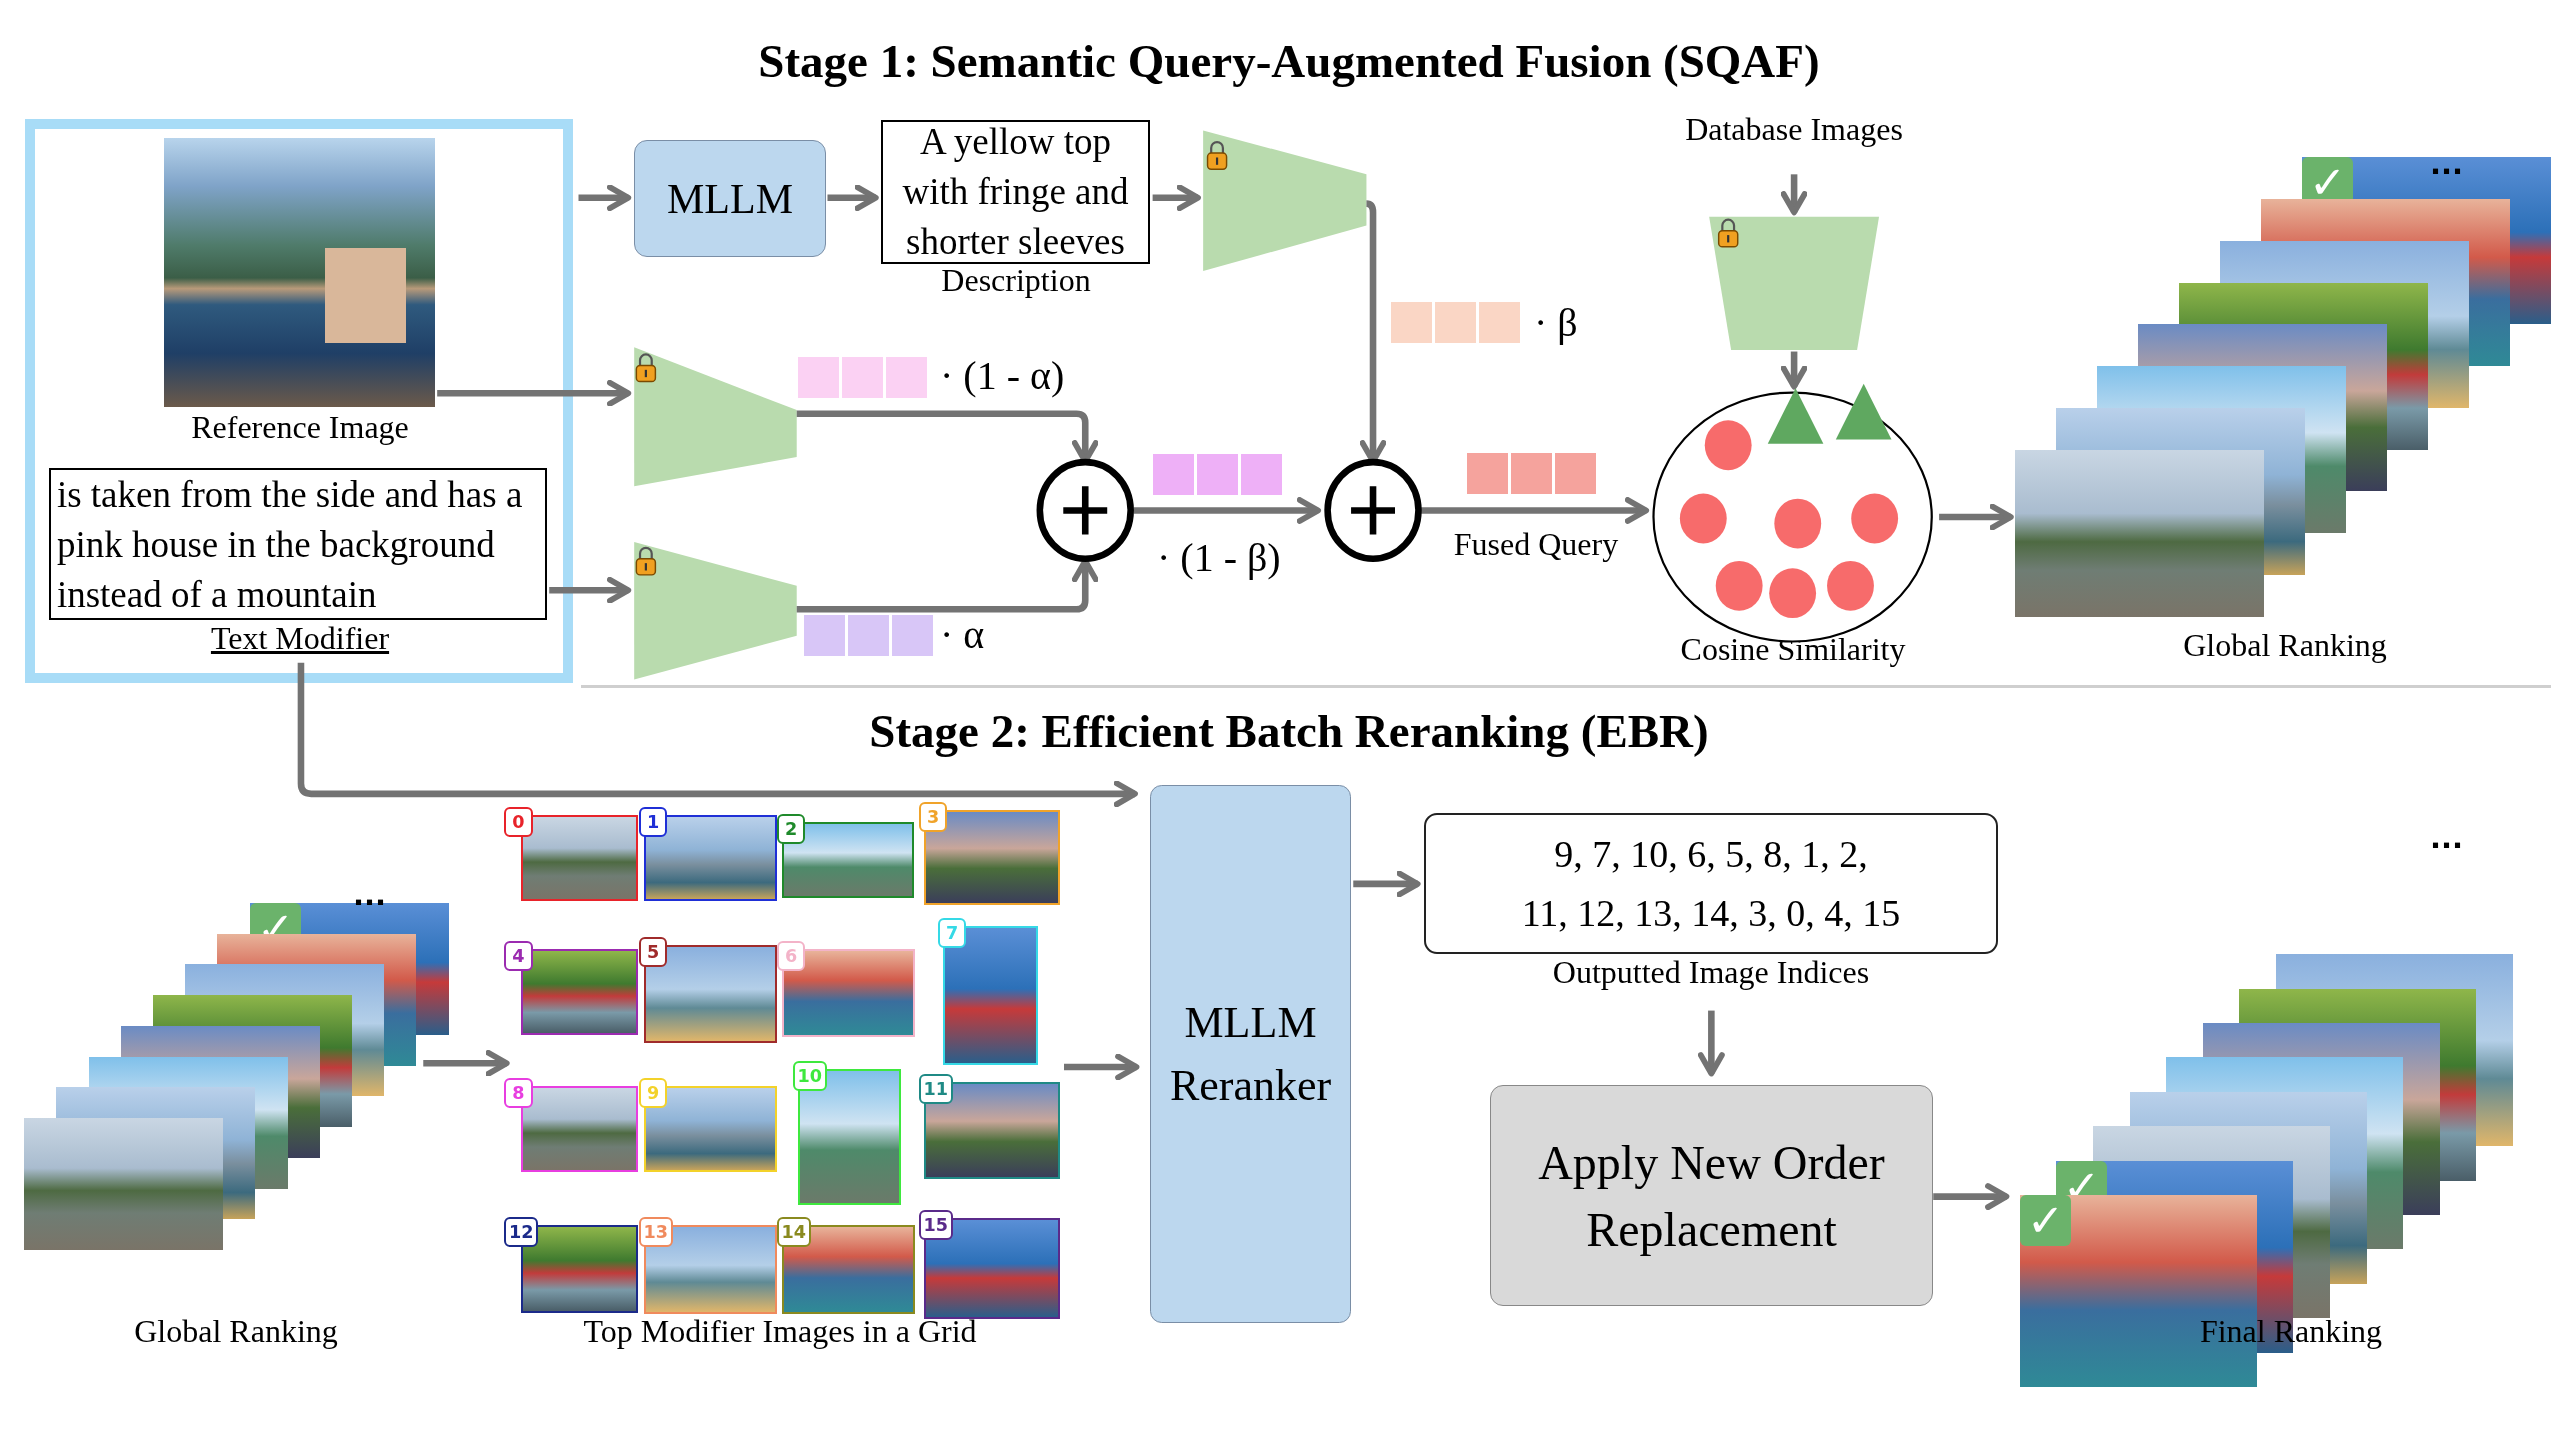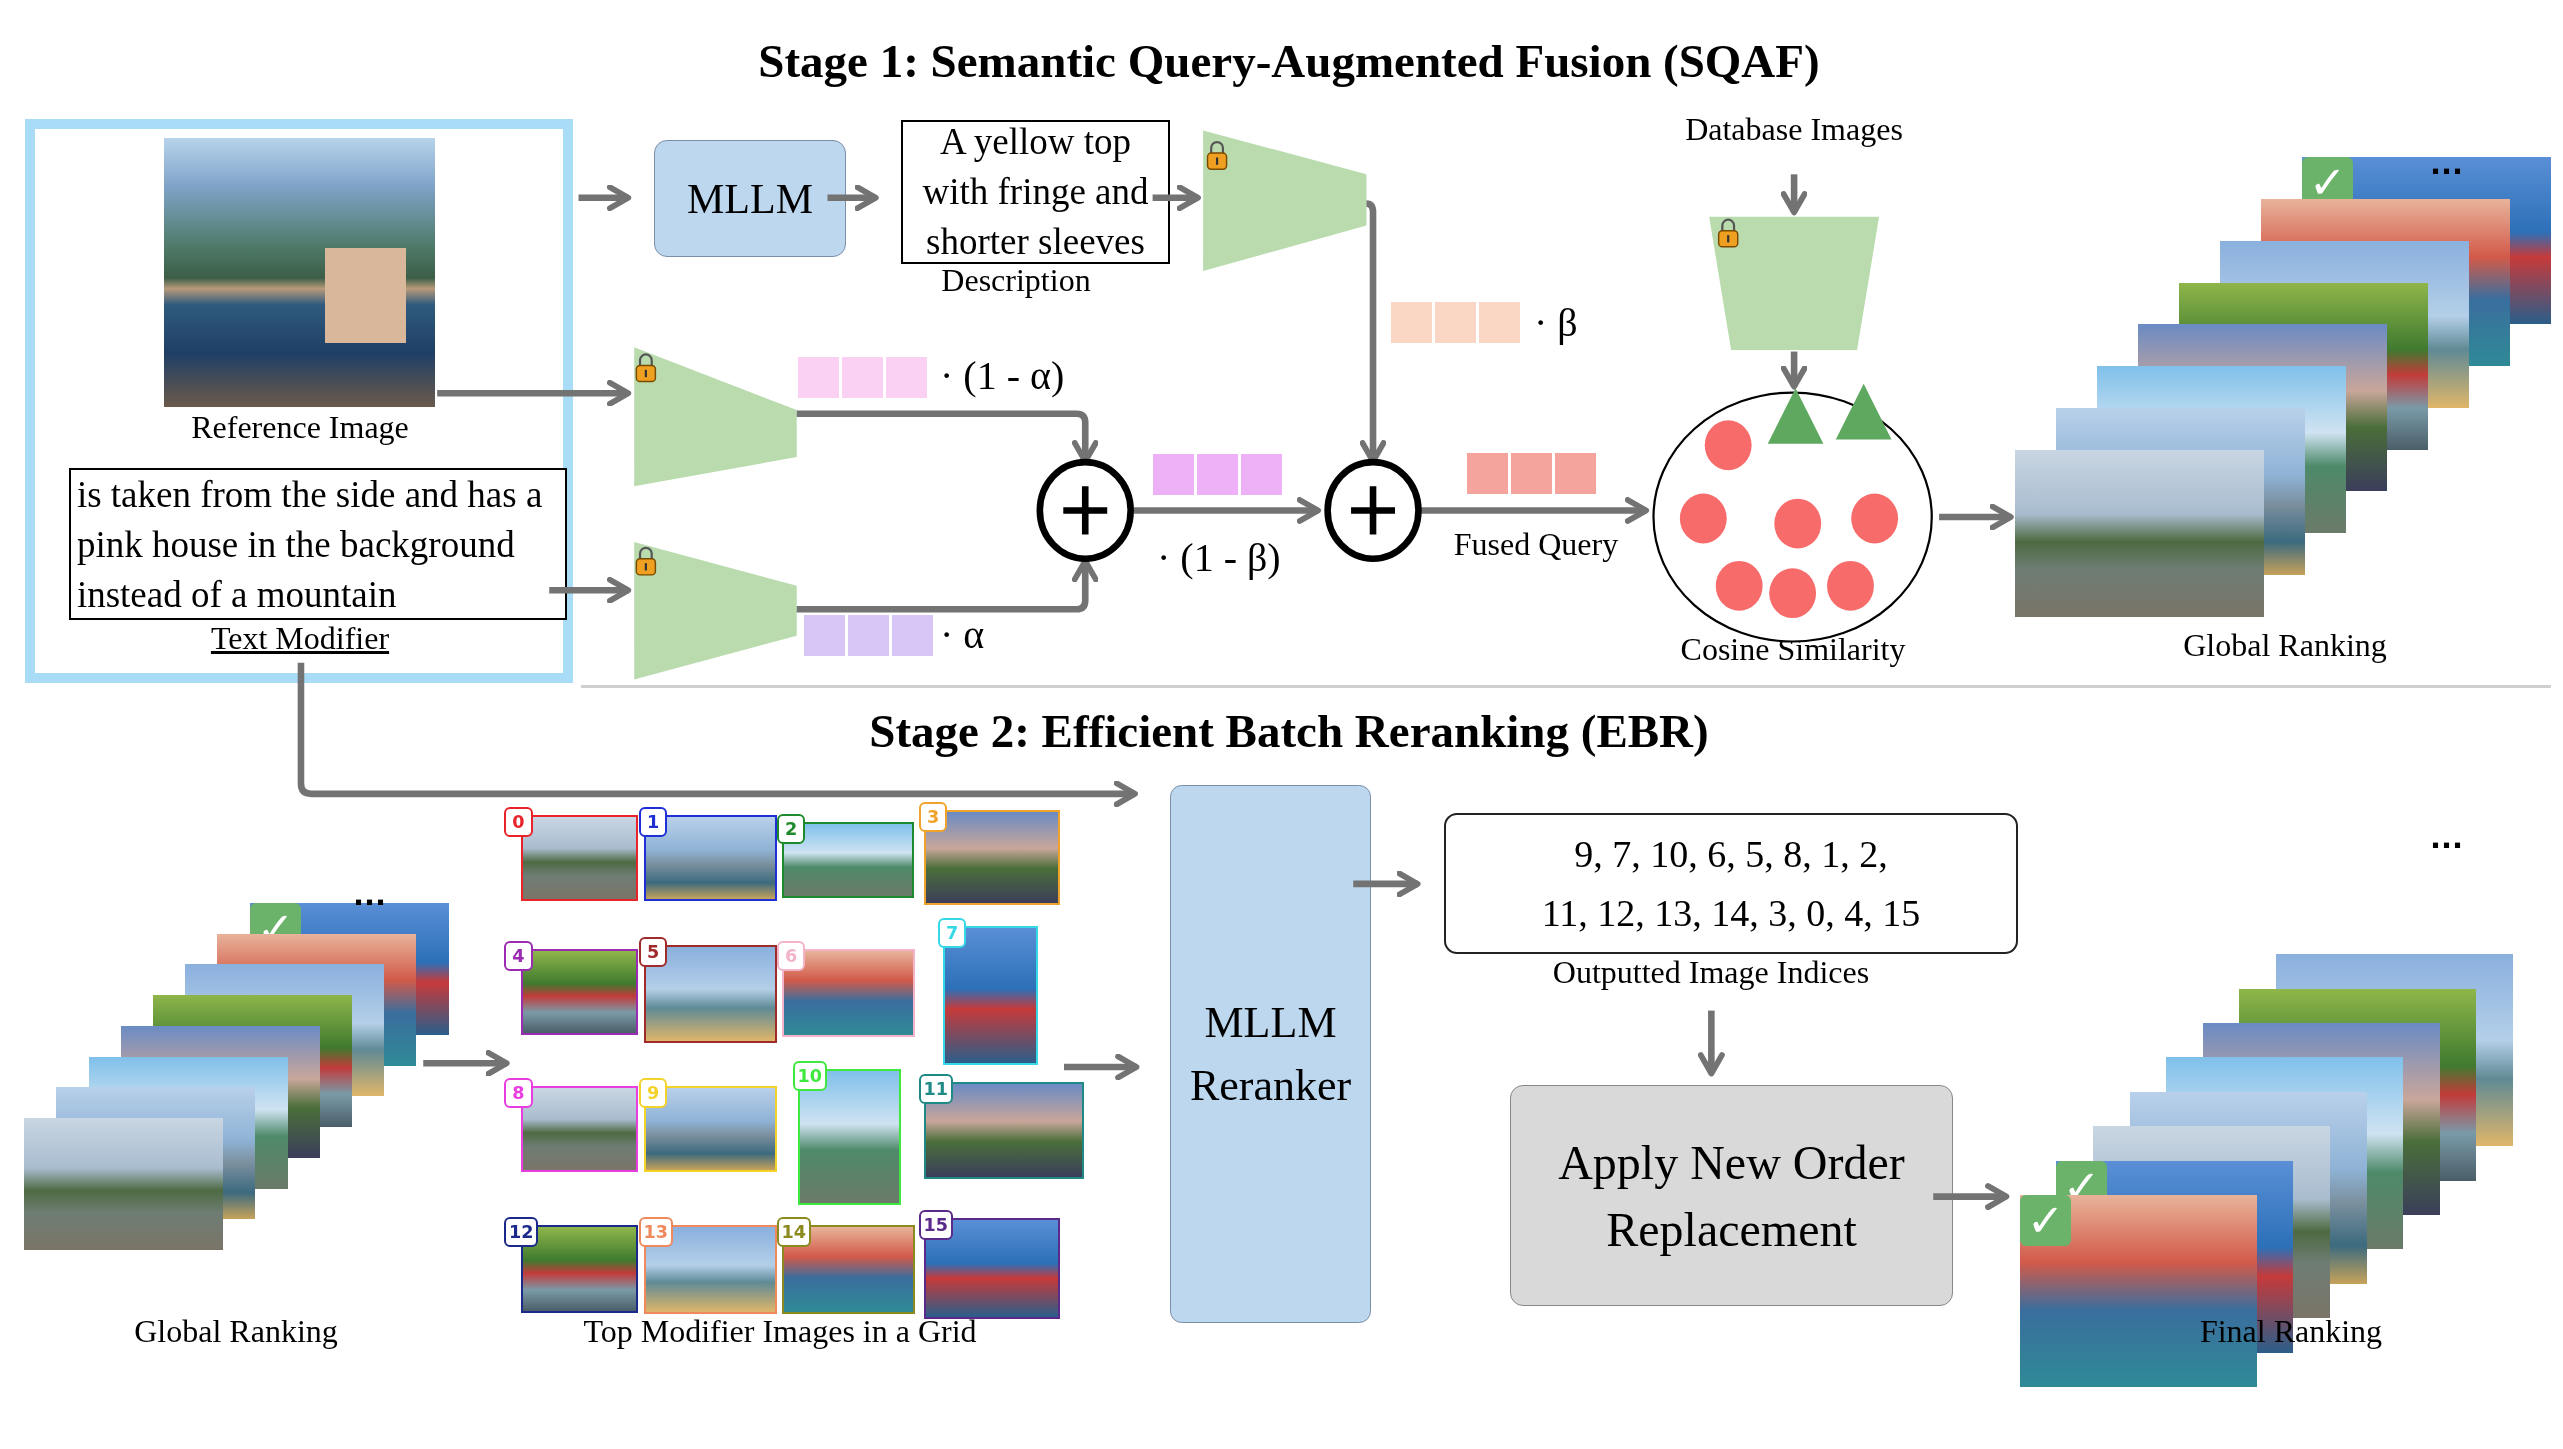--- a/index.html
+++ b/index.html
@@ -1,21 +1,21 @@
 <!DOCTYPE html>
 <html style="font-size:11.7px"><head>
 <meta charset="utf-8">
 <style>
   html,body{margin:0;padding:0;background:#fff;}
   body{width:2563px;height:1450px;position:relative;overflow:hidden;font-family:"Liberation Serif","DejaVu Serif",serif;color:#000;}
   .abs{position:absolute;}
   .title{position:absolute;font-weight:bold;font-size:47px;white-space:nowrap;transform:translateX(-50%);}
   .lbl{position:absolute;font-size:32px;white-space:nowrap;transform:translateX(-50%);text-align:center;}
   .frame{position:absolute;border:10.3px solid #a8dcf7;box-sizing:border-box;}
-  .box{position:absolute;box-sizing:border-box;display:flex;align-items:center;justify-content:center;text-align:center;margin-left:20px;}
+  .box{position:absolute;box-sizing:border-box;display:flex;align-items:center;justify-content:center;text-align:center;}
   .mllm{background:#bcd7ee;border:1.5px solid #7a8ea6;border-radius:13px;font-size:42px;}
   .desc{border:2.2px solid #000;background:#fff;font-size:37px;line-height:50px;flex-direction:column;}
   .modifier{border:2.2px solid #000;background:#fff;font-size:37px;line-height:50px;padding:0 5.9px;justify-content:flex-start;align-items:flex-start;flex-direction:column;text-align:left;}
   .indices{border:2.2px solid #222;border-radius:13px;background:#fff;font-size:38px;line-height:59px;flex-direction:column;}
   .apply{background:#d9d9d9;border:1.5px solid #888;border-radius:13px;font-size:48px;line-height:67px;flex-direction:column;}
   .reranker{background:#bcd7ee;border:1.5px solid #7a8ea6;border-radius:11.7px;font-size:44px;line-height:63px;flex-direction:column;}
   .enc-text{position:absolute;font-size:29px;line-height:41px;text-align:center;white-space:nowrap;}
   .emb{position:absolute;display:flex;gap:2.9px;}
   .emb span{display:block;width:41px;height:41px;}
   .coef{position:absolute;font-size:40px;white-space:nowrap;}
@@ -171,21 +171,21 @@
     </div>
     <div class="tile" style="left: 521px; top: 1086px; width: 117px; height: 86px; border-color: rgb(232, 62, 224); background: linear-gradient(rgb(201, 214, 227) 0%, rgb(169, 188, 207) 38%, rgb(78, 106, 66) 55%, rgb(111, 125, 116) 72%, rgb(122, 116, 104) 100%);">
       <div class="tag" style="border-color: rgb(232, 62, 224); color: rgb(232, 62, 224); left: -19px;">8</div>
     </div>
     <div class="tile" style="left: 644px; top: 1086px; width: 133px; height: 86px; border-color: rgb(243, 210, 42); background: linear-gradient(rgb(185, 208, 234) 0%, rgb(143, 179, 214) 40%, rgb(122, 143, 158) 58%, rgb(60, 106, 126) 80%, rgb(199, 163, 90) 100%);">
       <div class="tag" style="border-color: rgb(243, 210, 42); color: rgb(243, 210, 42);">9</div>
     </div>
     <div class="tile" style="left: 798px; top: 1069px; width: 103px; height: 136px; border-color: rgb(62, 232, 62); background: linear-gradient(rgb(127, 192, 234) 0%, rgb(207, 227, 242) 40%, rgb(78, 138, 106) 60%, rgb(107, 122, 106) 100%);">
       <div class="tag" style="border-color: rgb(62, 232, 62); color: rgb(62, 232, 62);">10</div>
     </div>
-    <div class="tile" style="left: 924px; top: 1082px; width: 160px; height: 97px; border-color: rgb(31, 138, 133); background: linear-gradient(rgb(106, 139, 196) 0%, rgb(201, 166, 154) 40%, rgb(74, 110, 58) 62%, rgb(59, 62, 90) 100%); padding-left: 8px;">
+    <div class="tile" style="left: 924px; top: 1082px; width: 136px; height: 97px; border-color: rgb(31, 138, 133); background: linear-gradient(rgb(106, 139, 196) 0%, rgb(201, 166, 154) 40%, rgb(74, 110, 58) 62%, rgb(59, 62, 90) 100%); padding-left: 8px;">
       <div class="tag" style="border-color: rgb(31, 138, 133); color: rgb(31, 138, 133);">11</div>
     </div>
     <div class="tile" style="left: 521px; top: 1225px; width: 117px; height: 88px; border-color: rgb(27, 42, 138); background: linear-gradient(rgb(143, 182, 74) 0%, rgb(63, 122, 47) 40%, rgb(194, 59, 59) 55%, rgb(122, 154, 168) 75%, rgb(74, 94, 104) 100%);">
       <div class="tag" style="border-color: rgb(27, 42, 138); color: rgb(27, 42, 138); left: -19px;">12</div>
     </div>
     <div class="tile" style="left: 644px; top: 1225px; width: 133px; height: 89px; border-color: rgb(240, 138, 93); background: linear-gradient(rgb(138, 176, 222) 0%, rgb(180, 207, 232) 45%, rgb(95, 138, 149) 65%, rgb(224, 182, 106) 100%);">
       <div class="tag" style="border-color: rgb(240, 138, 93); color: rgb(240, 138, 93);">13</div>
     </div>
     <div class="tile" style="left: 782px; top: 1225px; width: 133px; height: 89px; border-color: rgb(138, 138, 31); background: linear-gradient(rgb(232, 179, 154) 0%, rgb(210, 90, 74) 35%, rgb(58, 110, 158) 60%, rgb(47, 138, 150) 100%);">
       <div class="tag" style="border-color: rgb(138, 138, 31); color: rgb(138, 138, 31);">14</div>

